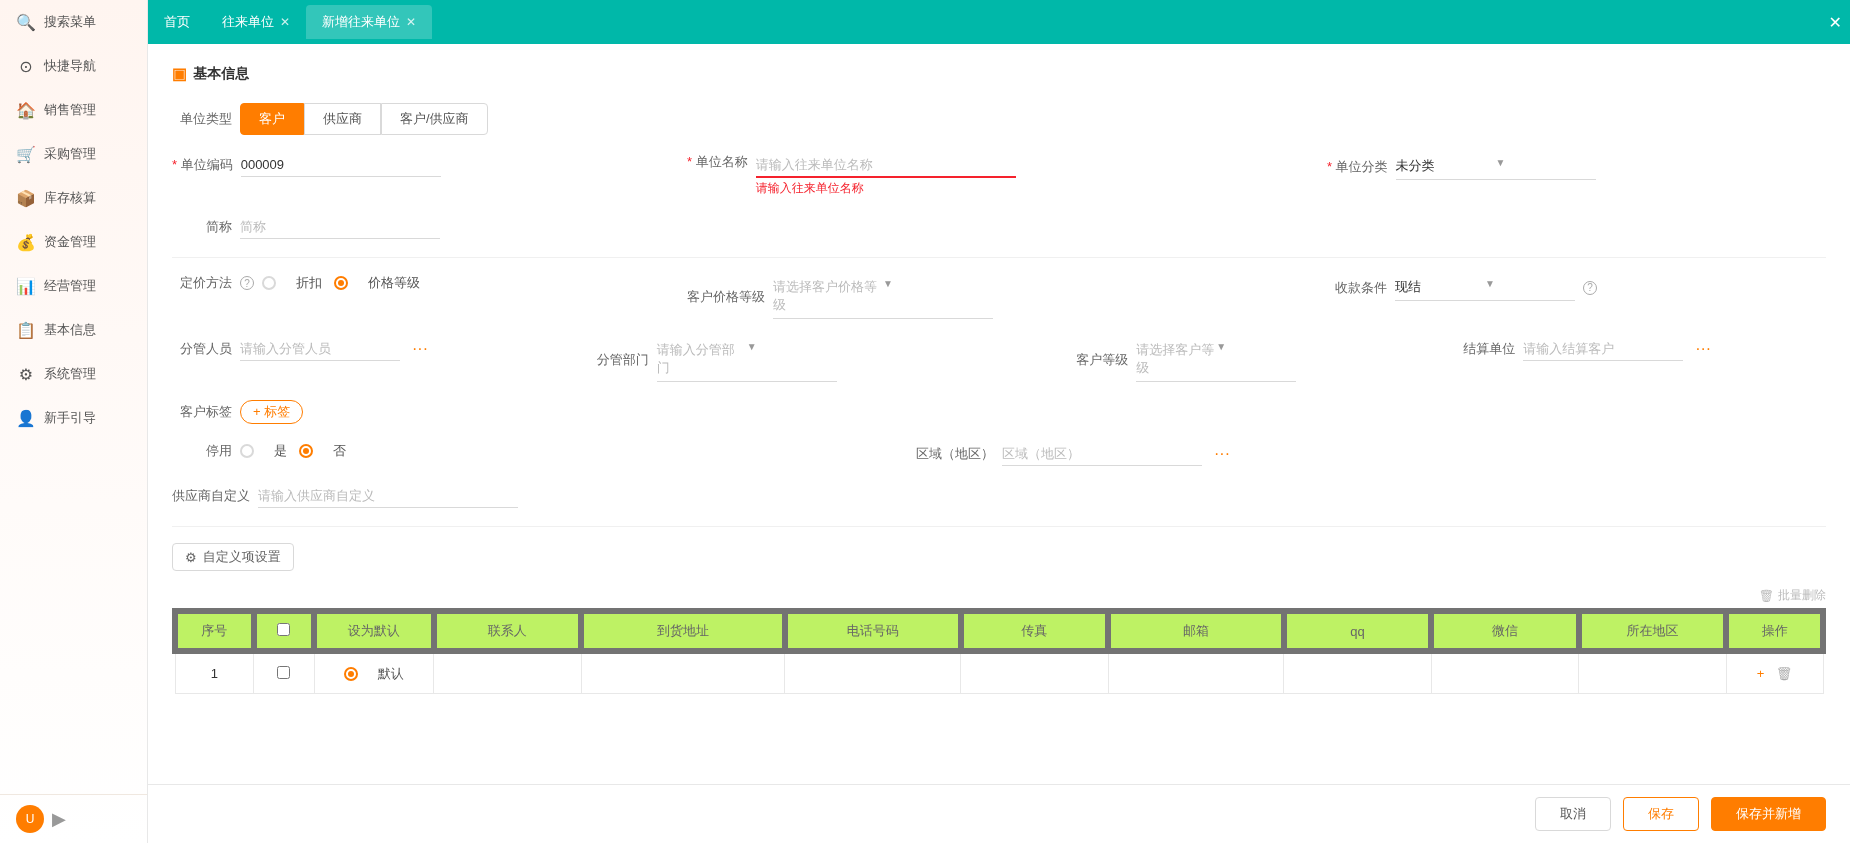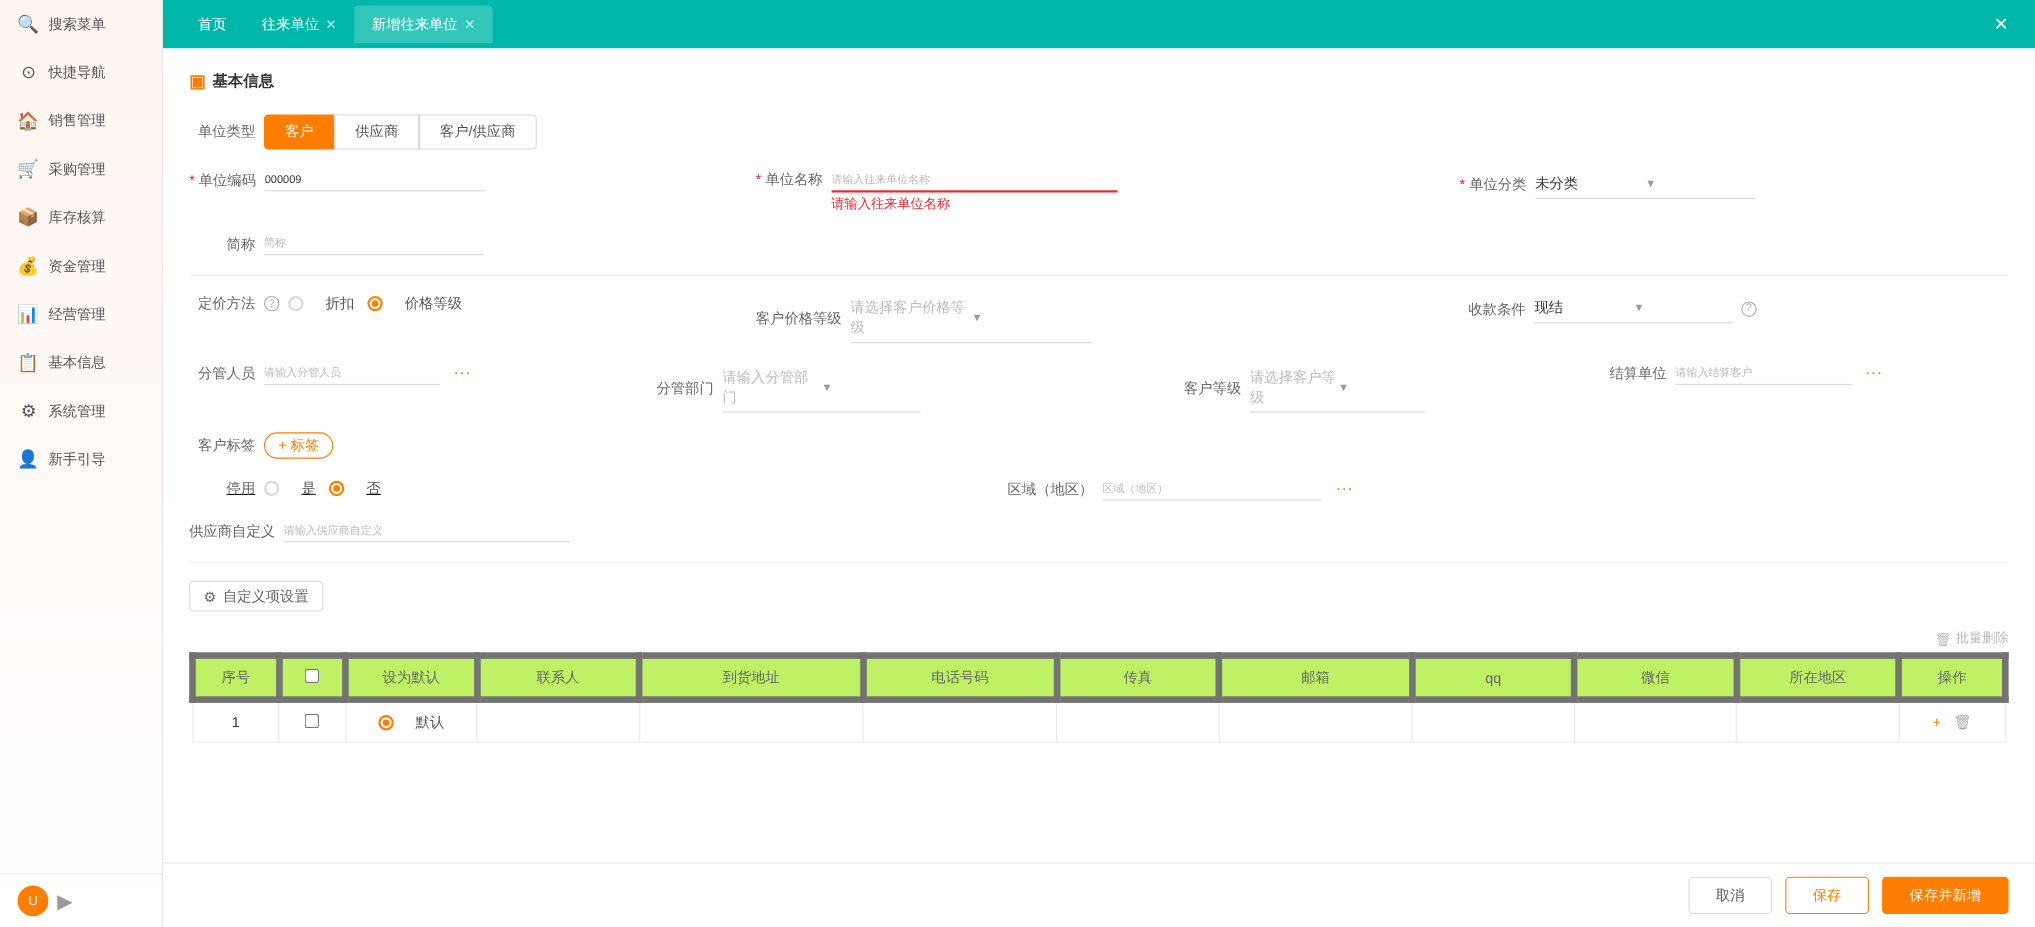--- a/index.html
+++ b/index.html
@@ -36,21 +36,21 @@
 
     
     .main { flex: 1; display: flex; flex-direction: column; overflow: hidden; }
 
     
     .tabs-bar {
       background: #00b8a9;
       display: flex;
       align-items: center;
       height: 44px;
-      padding: 0 16px;
+      padding: 0 0;
       flex-shrink: 0;
     }
     .tab {
       display: flex;
       align-items: center;
       gap: 6px;
       padding: 0 16px;
       height: 34px;
       cursor: pointer;
       color: white;
@@ -101,21 +101,21 @@
       font-size: 13px;
       min-width: 60px;
       text-align: right;
     }
     .form-label.required::before { content: '* '; color: #f5222d; }
     .form-input {
       flex: 1;
       border: none;
       border-bottom: 1px solid #d9d9d9;
       padding: 4px 0;
-      font-size: 10px;
+      font-size: 13px;
       outline: none;
       color: #333;
       background: transparent;
     }
     .form-input.error { border-bottom-color: #f5222d; }
     .form-input::placeholder { color: #bbb; }
     .error-msg { color: #f5222d; font-size: 12px; margin-top: 2px; }
 
     
     .type-btn-group { display: flex; gap: 0; }
@@ -128,21 +128,20 @@
       color: #555;
     }
     .type-btn:first-child { border-radius: 4px 0 0 4px; }
     .type-btn:last-child { border-radius: 0 4px 4px 0; }
     .type-btn.active { background: #ff7d00; color: white; border-color: #ff7d00; }
 
     
     .form-select {
       flex: 1;
       display: flex;
-      align-items: center;
       border-bottom: 1px solid #d9d9d9;
       padding: 4px 0;
       cursor: pointer;
     }
     .form-select span { flex: 1; color: #333; font-size: 13px; }
     .form-select .placeholder { color: #bbb; }
     .form-select .chevron { color: #999; font-size: 10px; }
 
     
     .radio-group { display: flex; align-items: center; gap: 12px; }
@@ -386,21 +385,21 @@
     <div class="form-row">
       <div class="form-field">
         <span class="form-label">客户标签</span>
         <div class="tag-add-btn">
           <span>+ 标签</span>
         </div>
       </div>
     </div>
 
     <div class="form-row">
-      <div class="form-field" style="flex:1.2;text-decoration:underline;">
+      <div class="form-field" style="flex:1.2;">
         <span class="form-label">停用</span>
         <div class="radio-group">
           <label class="radio-item">
             <div class="radio-circle"></div>
             <span>是</span>
           </label>
           <label class="radio-item">
             <div class="radio-circle checked"></div>
             <span>否</span>
           </label>

